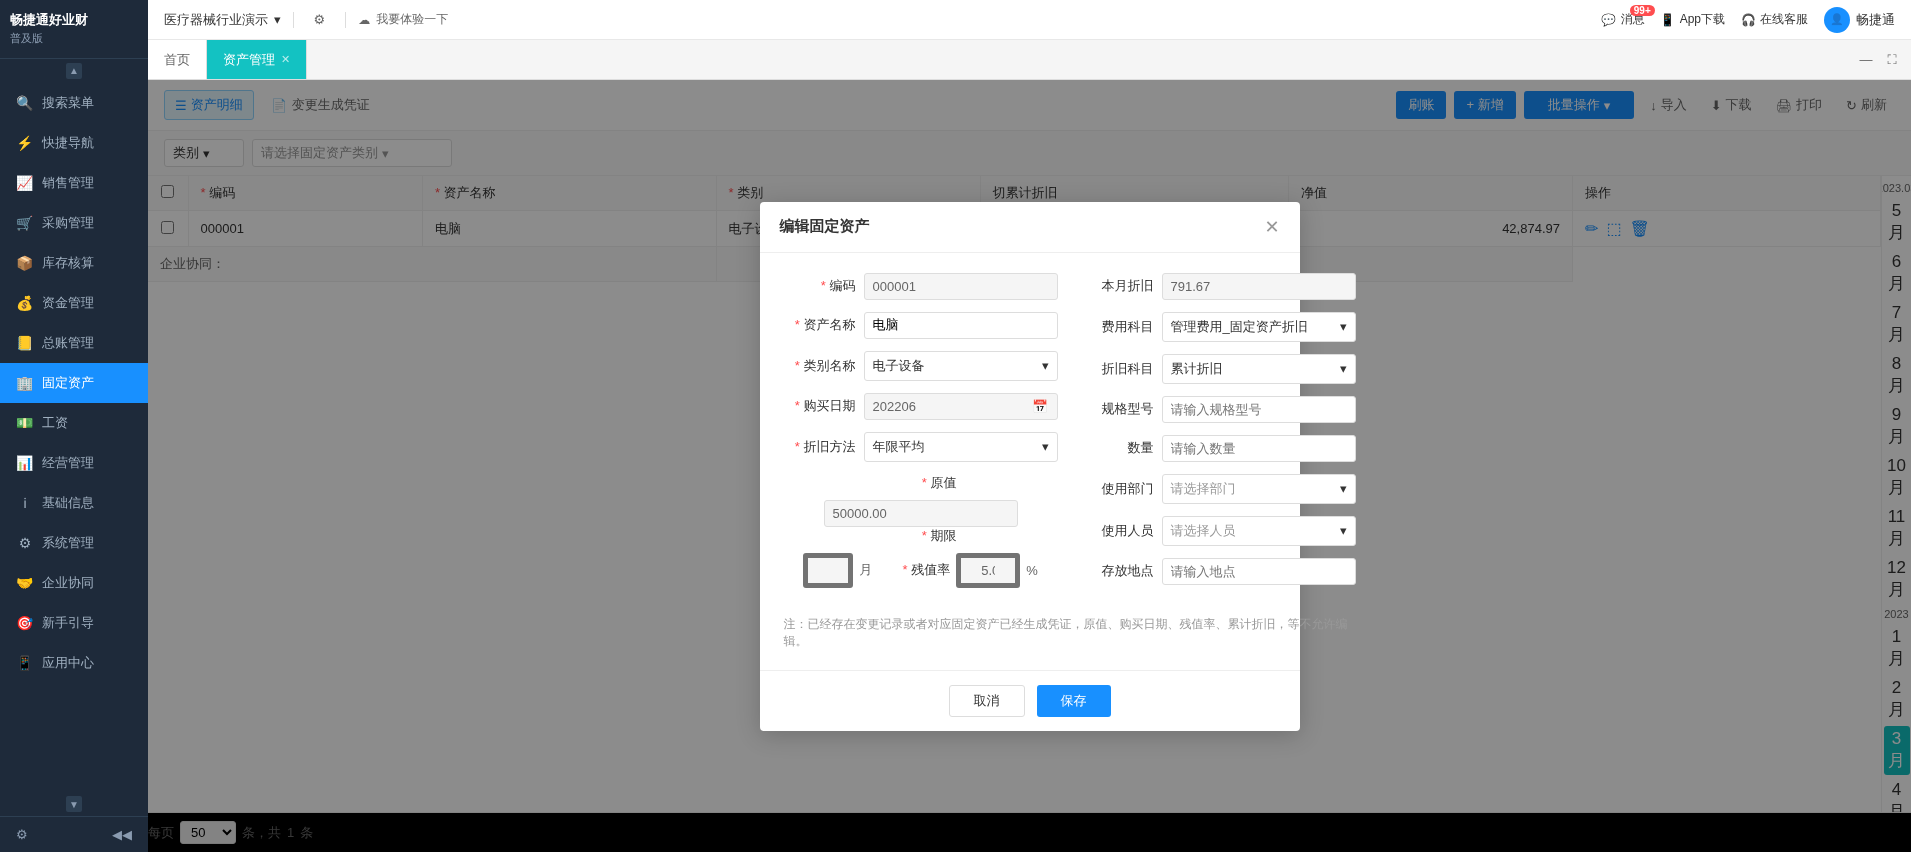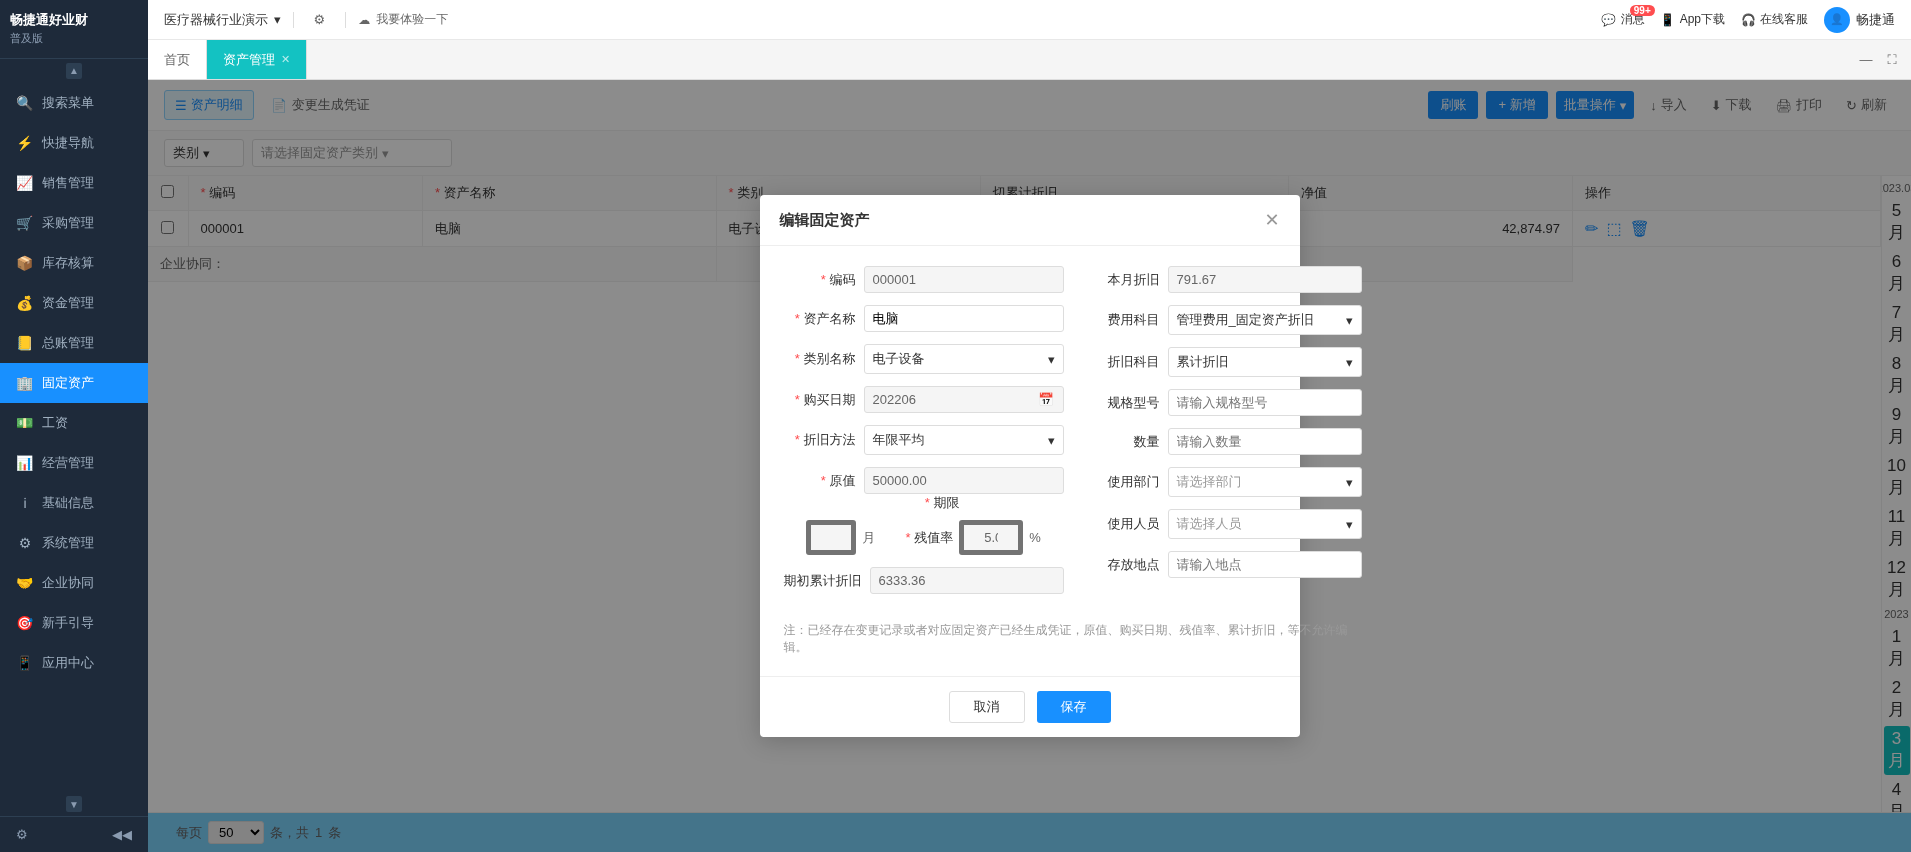--- a/index.html
+++ b/index.html
@@ -51,21 +51,21 @@
     
     
     .asset-page { padding: 0; height: 100%; display: flex; flex-direction: column; }
     .asset-toolbar { display: flex; align-items: center; padding: 10px 16px; gap: 8px; border-bottom: 1px solid #eee; background: #fff; }
     .btn-tab { display: flex; align-items: center; gap: 4px; padding: 5px 10px; border-radius: 3px; cursor: pointer; font-size: 13px; border: none; background: none; color: #333; }
     .btn-tab.active { background: #e6f7ff; color: #1890ff; border: 1px solid #91d5ff; }
     .btn-voucher { display: flex; align-items: center; gap: 4px; padding: 5px 10px; background: none; border: none; color: #666; cursor: pointer; font-size: 13px; }
     .toolbar-right { margin-left: auto; display: flex; align-items: center; gap: 8px; }
     .btn-adjust { background: #1890ff; color: #fff; border: none; border-radius: 3px; padding: 5px 12px; cursor: pointer; font-size: 13px; }
     .btn-new { background: #1890ff; color: #fff; border: none; border-radius: 3px; padding: 5px 12px; cursor: pointer; font-size: 13px; display: flex; align-items: center; gap: 4px; }
-    .btn-batch { background: #1890ff; color: #fff; border: none; border-radius: 3px; padding: 5px 8px; cursor: pointer; font-size: 13px; display: flex; align-items: center; gap: 4px; }
+    .btn-batch { background: #1890ff; color: #fff; border: none; border-radius: 3px; padding: 5px 24px; cursor: pointer; font-size: 13px; display: flex; align-items: center; gap: 4px; }
     .btn-icon-action { background: none; border: none; color: #666; cursor: pointer; font-size: 13px; display: flex; align-items: center; gap: 4px; padding: 5px 8px; }
     
     
     .filter-row { display: flex; align-items: center; padding: 8px 16px; gap: 8px; border-bottom: 1px solid #eee; background: #fafafa; }
     .filter-select { border: 1px solid #ddd; border-radius: 3px; padding: 4px 8px; font-size: 13px; cursor: pointer; display: flex; align-items: center; gap: 4px; background: #fff; min-width: 80px; }
     .filter-select-wide { min-width: 200px; color: #999; }
     
     
     .asset-table { flex: 1; overflow: auto; }
     table { width: 100%; border-collapse: collapse; font-size: 13px; }
@@ -73,21 +73,21 @@
     tbody td { border-bottom: 1px solid #eee; border-right: 1px solid #eee; padding: 8px 12px; }
     .th-required::before { content: '* '; color: #ff4d4f; }
     .checkbox-cell { width: 40px; text-align: center; }
     .action-btns { display: flex; align-items: center; gap: 8px; }
     .action-btn { color: #1890ff; cursor: pointer; font-size: 16px; }
     
     
     .subtotal-row td { background: #f9f9f9; color: #666; }
     
     
-    .bottom-bar { display: flex; align-items: center; padding: 8px 28px; border-top: 1px solid #eee; background: #7dd3fc; font-size: 13px; color: #666; }
+    .bottom-bar { display: flex; align-items: center; padding: 8px 0; border-top: 1px solid #eee; background: #000000; font-size: 13px; color: #666; }
     .per-page { display: flex; align-items: center; gap: 6px; }
     .per-page-select { border: 1px solid #ddd; border-radius: 3px; padding: 2px 6px; font-size: 13px; }
     
     
     .right-panel { width: 30px; background: #fff; border-left: 1px solid #eee; display: flex; flex-direction: column; align-items: center; padding-top: 4px; gap: 2px; overflow: hidden; }
     .cal-month { font-size: 17px; color: #333; padding: 3px 2px; cursor: pointer; text-align: center; }
     .cal-month.active { background: #ff4d4f; color: #fff; border-radius: 3px; width: 26px; }
     .cal-month.cyan { background: #13c2c2; color: #fff; border-radius: 3px; width: 26px; }
     .cal-year { font-size: 11px; color: #666; padding: 2px; }
     
@@ -419,40 +419,36 @@
                 </div>
 
                 <div class="form-row" style="margin-bottom:12px;">
                   <span class="form-label form-label-req">折旧方法</span>
                   <div class="form-select">
                     <span>年限平均</span>
                     <span>▾</span>
                   </div>
                 </div>
 
-                <div class="form-row" style="margin-bottom:0;">
+                <div class="form-row" style="margin-bottom:0;flex-direction:column;">
                   <span class="form-label form-label-req">原值</span>
                   <input class="form-input form-input-readonly" type="text" value="50000.00" readonly="" style="">
                 </div>
 
                 <div class="form-row" style="margin-bottom:12px;flex-direction:column;">
                   <span class="form-label form-label-req">期限</span>
                   <div class="form-inline">
                     <input class="form-inline-input form-input-readonly" style="width: 50px;" type="text" value="60" readonly="">
                     <span class="form-unit">月</span>
                     <span class="form-label form-label-req">残值率</span>
                     <input class="form-inline-input form-input-readonly" style="width: 64px;" type="text" value="5.0000" readonly="">
                     <span class="form-unit">%</span>
                   </div>
                 </div>
 
-                <div class="form-row" style="margin-bottom:12px;">
-                  <span class="form-label">期初累计折旧</span>
-                  <input class="form-input form-input-readonly" type="text" value="6333.36" readonly="" style="">
-                </div>
               </div>
 
               <div>
 
                 <div class="form-row" style="margin-bottom:12px;">
                   <span class="form-label">本月折旧</span>
                   <input class="form-input form-input-readonly" type="text" value="791.67" readonly="" style="">
                 </div>
 
                 <div class="form-row" style="margin-bottom:12px;">

